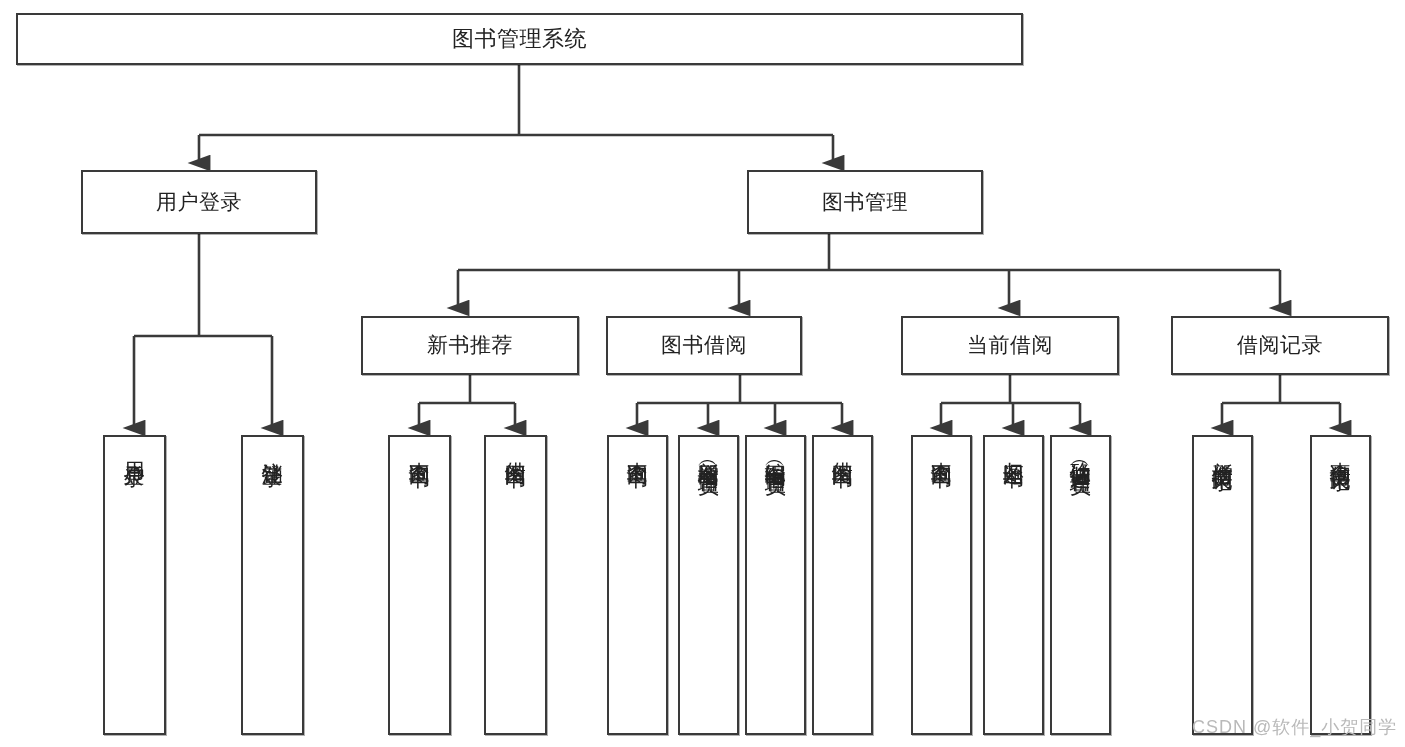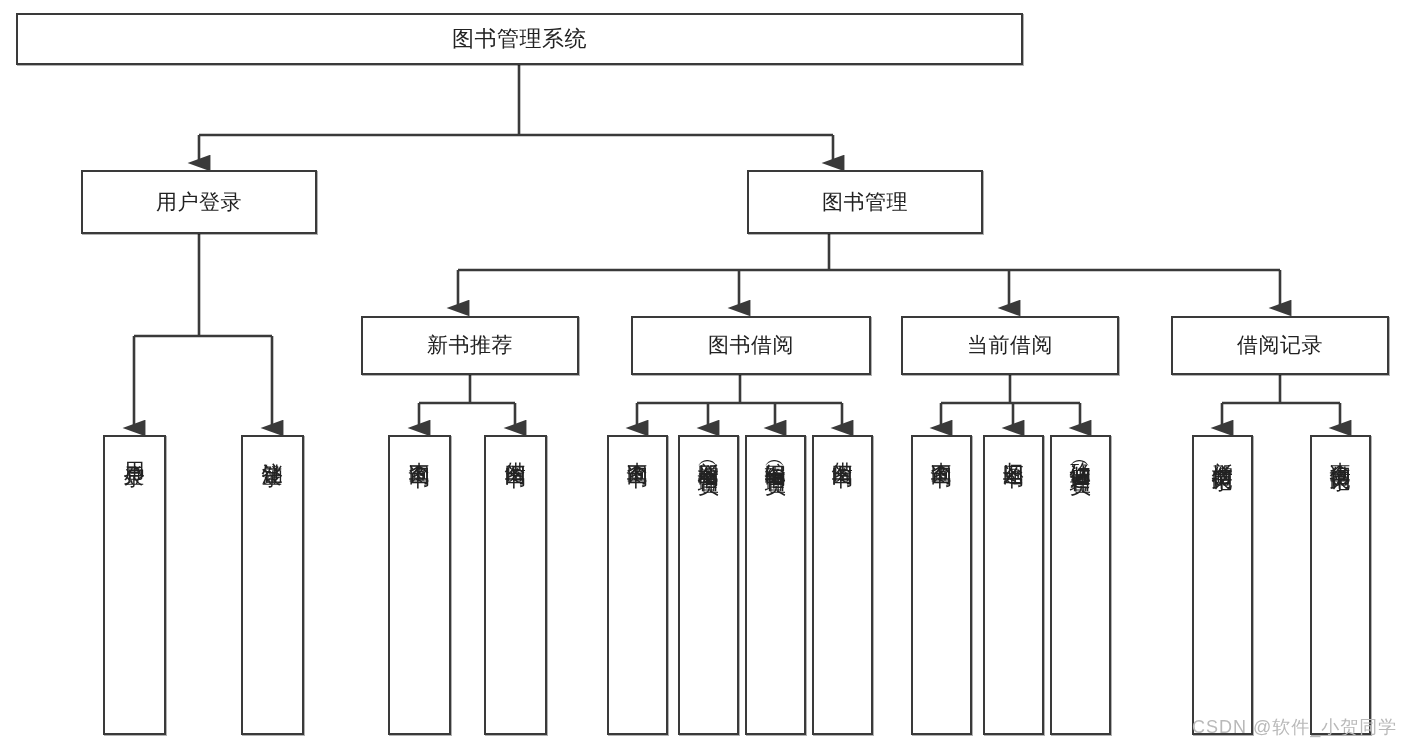--- a/index.html
+++ b/index.html
@@ -133,21 +133,21 @@
   <div class="node horiz" style="left:81px; top:170px; width:236px; height:64px;">
     <span class="label">用户登录</span>
   </div>
   <div class="node horiz" style="left:711px; top:170px; width:236px; height:64px;margin-left:36px;">
     <span class="label">图书管理</span>
   </div>
 
   <div class="node horiz" style="left:361px; top:316px; width:218px; height:59px;font-family:Liberation Serif, serif;">
     <span class="label">新书推荐</span>
   </div>
-  <div class="node horiz" style="left:631px; top:316px; width:240px; height:59px;">
+  <div class="node horiz" style="left:606px; top:316px; width:196px; height:59px;">
     <span class="label">图书借阅</span>
   </div>
   <div class="node horiz" style="left:1171px; top:316px; width:218px; height:59px;">
     <span class="label">借阅记录</span>
   </div>
   <div class="node horiz" style="left:901px; top:316px; width:218px; height:59px;">
     <span class="label">当前借阅</span>
   </div>
 
   <div class="node vert" style="left:103px; top:435px; width:63px; height:300px;">

